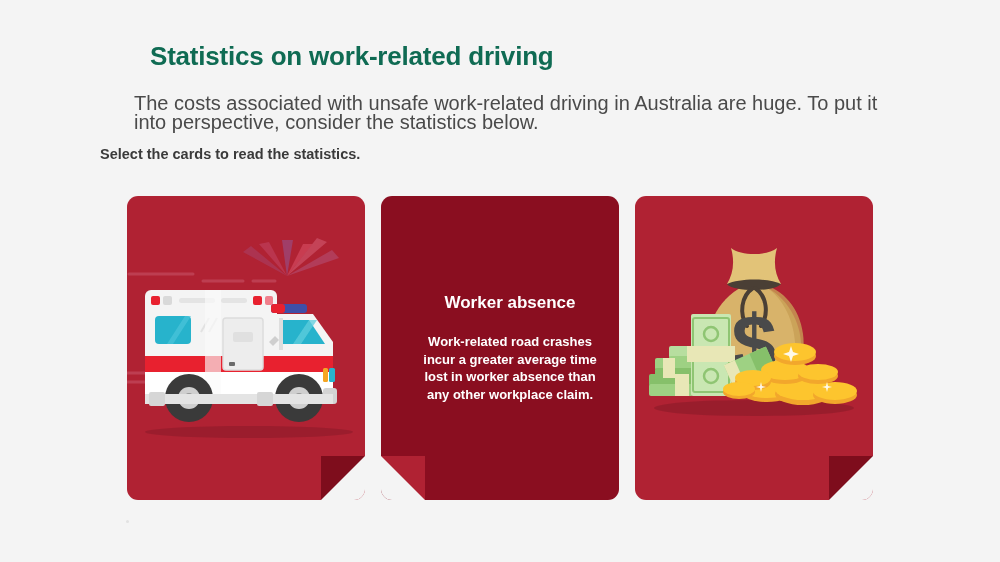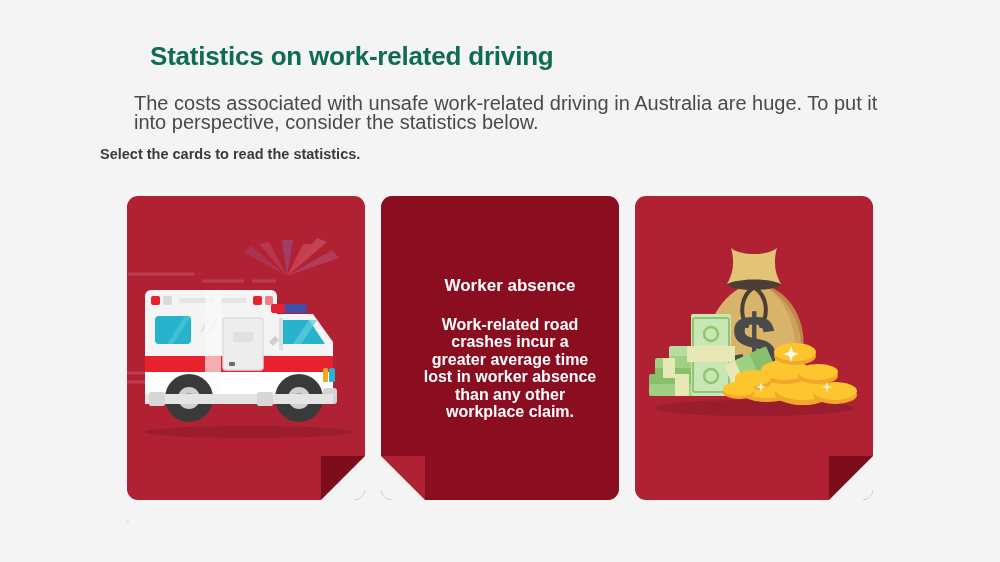--- a/index.html
+++ b/index.html
@@ -62,21 +62,21 @@
   }
 
   .card-back{
     position:absolute;inset:0;
     display:flex;flex-direction:column;
     align-items:center;justify-content:center;
     padding:0 22px;box-sizing:border-box;
     text-align:center;color:#ffffff;margin-left:20px;
   }
   .card-title{font-size:17px;font-weight:bold;margin-bottom:20px;}
-  .card-body{font-size:16px;line-height:17.5px;font-weight:bold;}
+  .card-body{font-size:13px;line-height:17.5px;font-weight:bold;}
 
   .art{position:absolute;inset:0;}
   .art svg{position:absolute;left:0;top:0;width:238px;height:304px;}
 
   .corner-dot{
     position:absolute;left:126px;top:520px;
     width:3px;height:3px;border-radius:50%;
     background:#e2e2e2;
   }
 </style>

